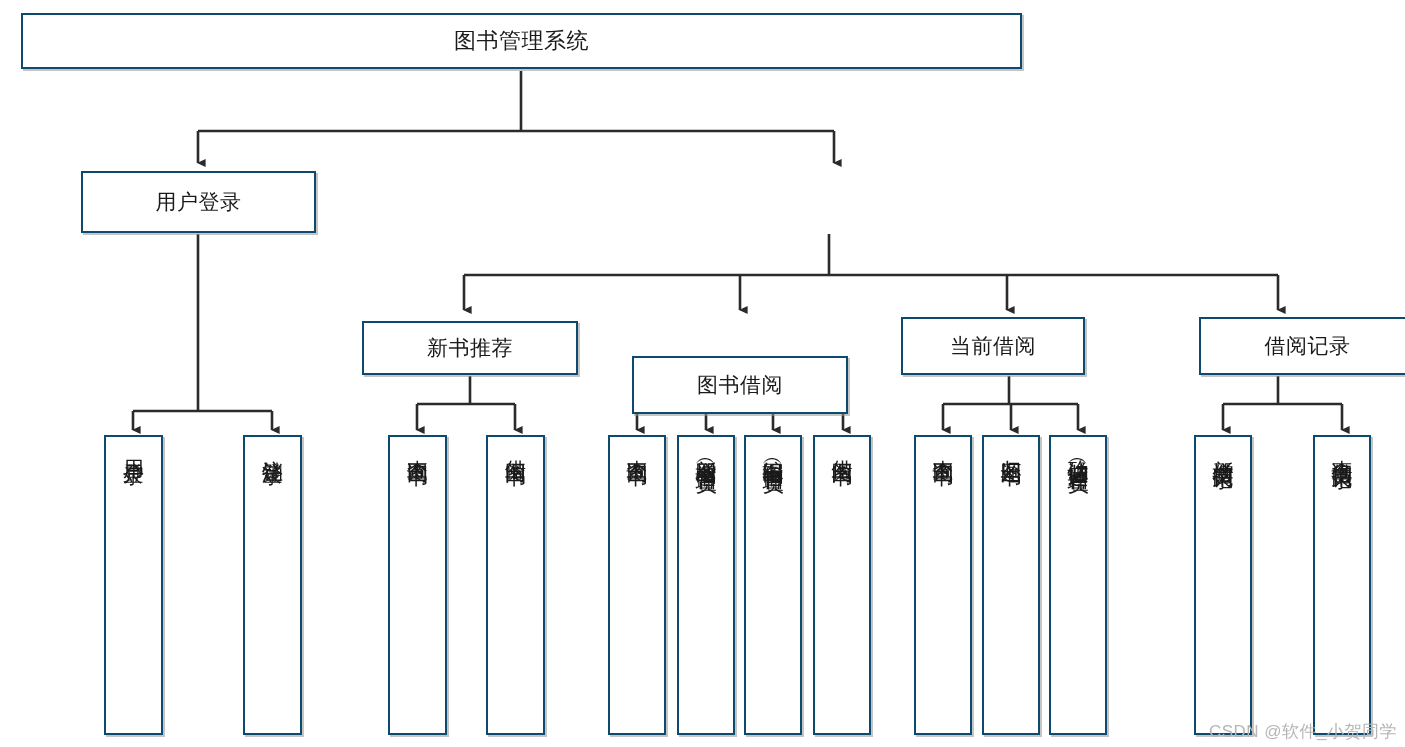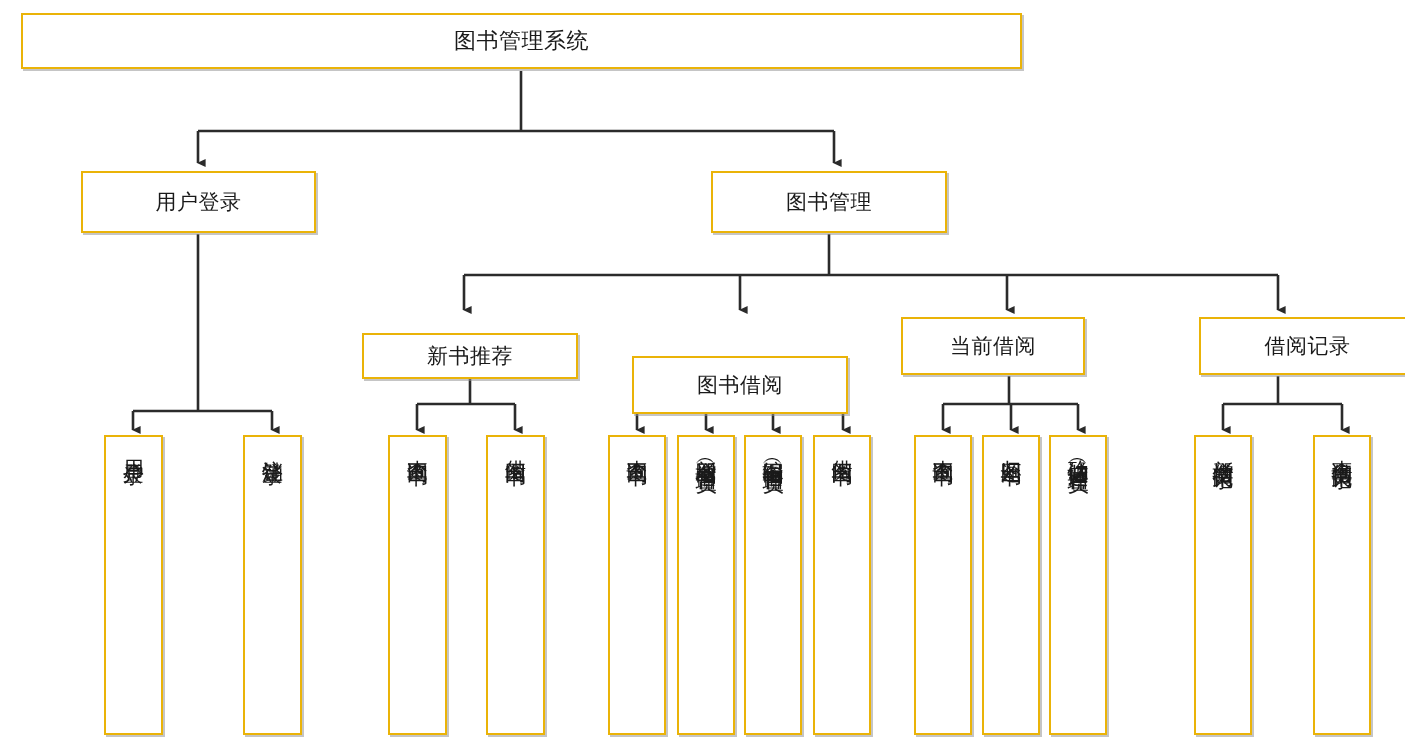--- a/index.html
+++ b/index.html
@@ -22,21 +22,21 @@
     left: 0;
     top: 0;
     width: 1405px;
     height: 747px;
     pointer-events: none;
   }
   .node {
     position: absolute;
     box-sizing: border-box;
     background: #ffffff;
-    border: 2px solid #eab308;
+    border: 2px solid #0c4a6e;
     box-shadow: 2px 2px 0 rgba(150,150,150,0.55);
     display: flex;
     align-items: center;
     justify-content: center;
     color: #1a1a1a;
   }
   .node .lbl {
     display: block;
     line-height: 1.18;
     text-align: center;
@@ -129,25 +129,22 @@
     </g>
   </svg>
 
   <div class="node horiz root" style="left:21px; top:13px; width:1001px; height:56px;">
     <span class="lbl">图书管理系统</span>
   </div>
 
   <div class="node horiz" style="left:81px; top:171px; width:235px; height:62px;">
     <span class="lbl">用户登录</span>
   </div>
-  <div class="node horiz" style="left:711px; top:171px; width:236px; height:62px;">
-    <span class="lbl">图书管理</span>
-  </div>
-
-  <div class="node horiz" style="left:362px; top:333px; width:216px; height:46px;">
+
+  <div class="node horiz" style="left:362px; top:321px; width:216px; height:54px;">
     <span class="lbl">新书推荐</span>
   </div>
   <div class="node horiz" style="left:632px; top:317px; width:216px; height:58px;margin-top:39px;">
     <span class="lbl">图书借阅</span>
   </div>
   <div class="node horiz" style="left:901px; top:317px; width:184px; height:58px;">
     <span class="lbl">当前借阅</span>
   </div>
   <div class="node horiz" style="left:1170px; top:317px; width:217px; height:58px;margin-left:29px;">
     <span class="lbl">借阅记录</span>
@@ -190,14 +187,15 @@
     <span class="lbl">确认归还（管理员）</span>
   </div>
 
   <div class="node vert" style="left:1194px; top:435px; width:58px; height:300px;">
     <span class="lbl">新增借阅记录</span>
   </div>
   <div class="node vert" style="left:1313px; top:435px; width:58px; height:300px;">
     <span class="lbl">查询借阅记录</span>
   </div>
 
+  <div class="watermark">CSDN @软件_小贺同学</div>
 
 </div>
 
 </body></html>

